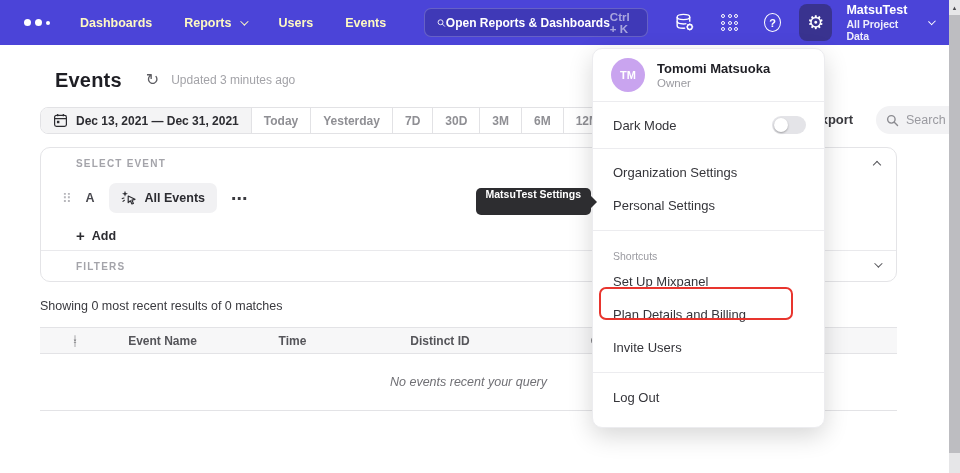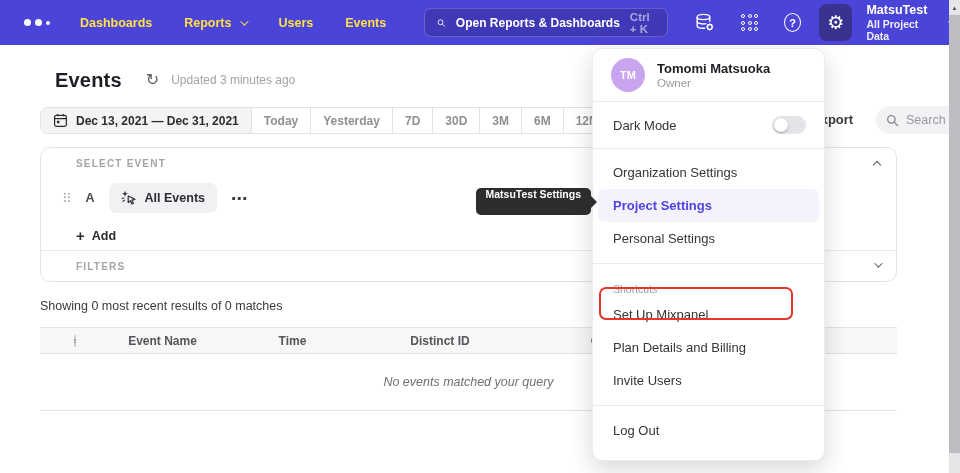--- a/index.html
+++ b/index.html
@@ -12,30 +12,30 @@
   .nav {
     height:45px; background:#4b44d8; display:flex; align-items:center;
     padding:0 30px 0 24px; position:relative; z-index:5;
   }
   .logo { display:flex; align-items:center; gap:4px; margin-right:30px; cursor:pointer; }
   .logo i { display:block; background:#fff; border-radius:50%; }
   .logo i:nth-child(1){ width:7px; height:7px; }
   .logo i:nth-child(2){ width:7px; height:7px; }
   .logo i:nth-child(3){ width:4px; height:4px; }
   .nav-item {
-    color:#fde047; font-size:12.5px; font-weight:700; margin-right:32px;
+    color:#fef9c3; font-size:12.5px; font-weight:700; margin-right:32px;
     display:flex; align-items:center; cursor:pointer; white-space:nowrap;
   }
   .chv { width:6px; height:6px; border-right:1.7px solid currentColor; border-bottom:1.7px solid currentColor; display:inline-block; }
   .chv.down { transform:rotate(45deg) translateY(-2px); }
   .chv.up   { transform:rotate(-135deg); }
   .nav-search {
     margin-left:6px; width:266px; height:29px; border-radius:7px;
     background:rgba(0,0,0,0.15); border:1px solid rgba(255,255,255,0.20);
-    display:flex; align-items:center; padding:0 12px; gap:10px; cursor:text;
+    display:flex; align-items:center; padding:0 12px; cursor:text;
   }
   .nav-search .q { font-size:12px; font-weight:700; color:#fff; white-space:nowrap; }
   .nav-search .kbd { font-size:11.5px; color:rgba(255,255,255,0.55); font-weight:600; }
   .nav-right { margin-left:auto; display:flex; align-items:center; }
   .nav-ico { color:#fff; margin-left:26px; cursor:pointer; display:flex; align-items:center; justify-content:center; }
   .grid-ico { display:grid; grid-template-columns:repeat(3,4px); grid-gap:2.5px; }
   .grid-ico b { width:4px; height:4px; border:1px solid #fff; border-radius:50%; display:block; }
   .help-ico { width:19px; height:19px; border:1.6px solid #fff; border-radius:50%; font-size:11px; font-weight:700; }
   .gear-btn {
     width:38px; height:37px; border-radius:8px; background:#39338f; margin-left:18px;
@@ -281,42 +281,41 @@
           <span>↓</span>
           <span>↑</span>
         </span>
       </div>
       <div class="th c1">Event Name</div>
       <div class="th c2">Time</div>
       <div class="th c3">Distinct ID</div>
       <div class="th c4">C</div>
     </div>
     <div class="tbl-body">
-      <span class="empty-msg">No events matched your query</span>
+      <span class="empty-msg">No events recent your query</span>
     </div>
   </div>
 </main>
 
 <div class="dropdown">
   <div class="dd-user">
     <div class="avatar">TM</div>
     <div>
       <div class="nm">Tomomi Matsuoka</div>
       <div class="rl">Owner</div>
     </div>
   </div>
   <div class="dd-dark">
     <span class="lb">Dark Mode</span>
     <span class="toggle">
         <span class="knob"></span>
       </span>
   </div>
   <div class="dd-group">
     <div class="dd-item">Organization Settings</div>
-    <div class="dd-item active">Project Settings</div>
     <div class="dd-item">Personal Settings</div>
     <div class="red-box"></div>
   </div>
   <div class="dd-group">
     <div class="dd-sec-label">Shortcuts</div>
     <div class="dd-item">Set Up Mixpanel</div>
     <div class="dd-item">Plan Details and Billing</div>
     <div class="dd-item">Invite Users</div>
   </div>
   <div class="dd-logout">

